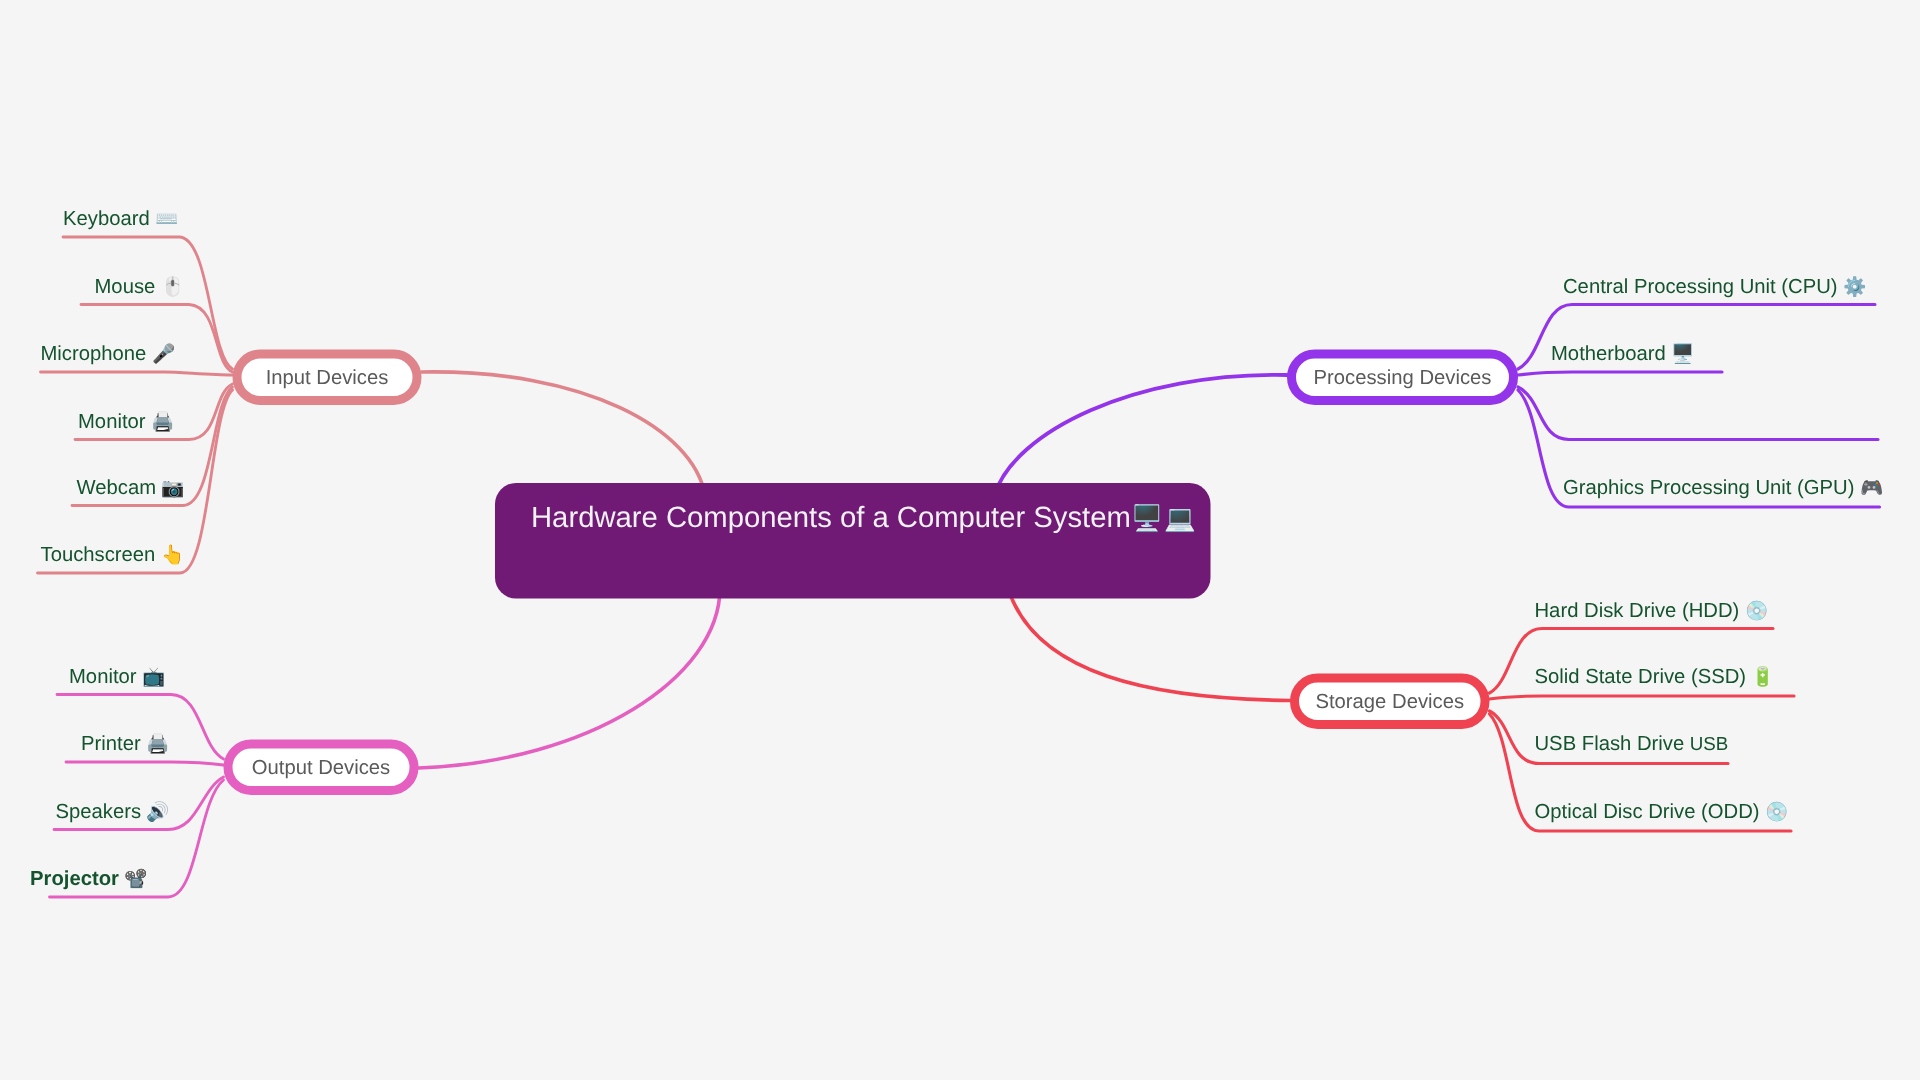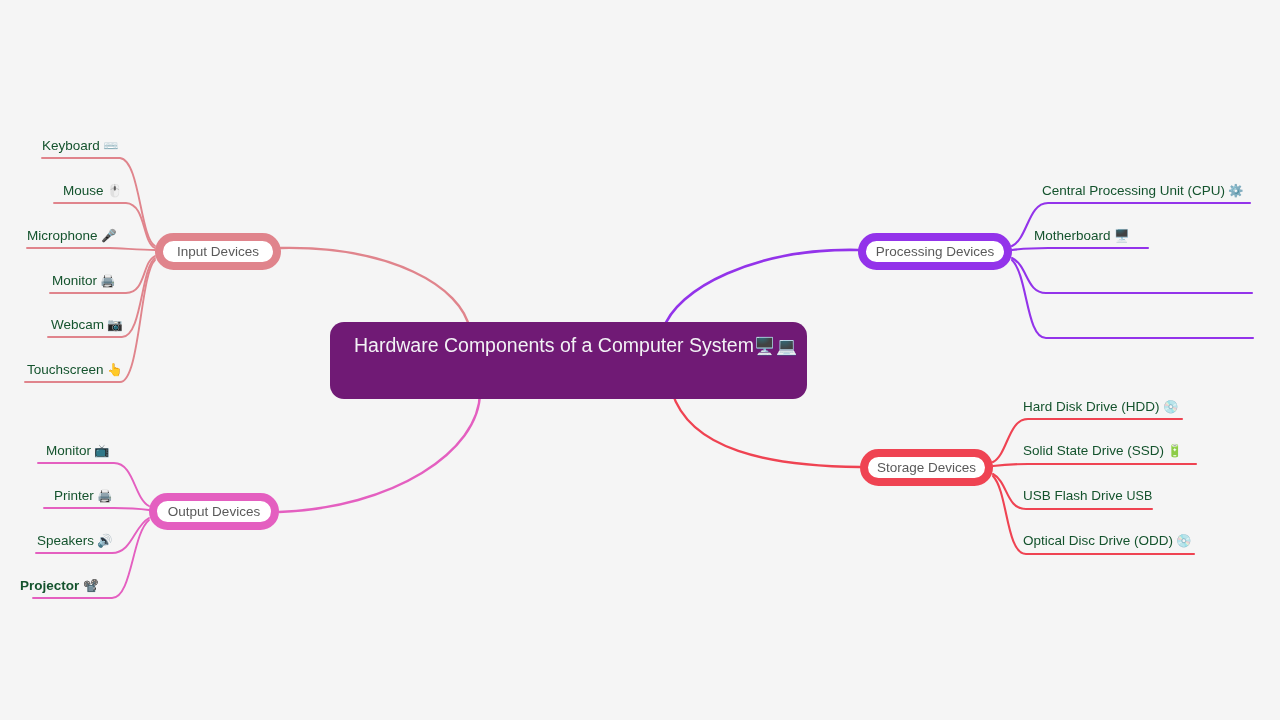--- a/index.html
+++ b/index.html
@@ -60,21 +60,21 @@
     line-height: 14px;
     padding: 1px 5px 2px 5px;
     border-radius: 3px;
     white-space: nowrap;
   }
 
   
   .pill {
     position: absolute;
     background: #ffffff;
-    border: 8px solid #8b5cf6;
+    border: 6px solid #8b5cf6;
     border-radius: 999px;
     color: #5a5a5a;
     font-size: 13.5px;
     line-height: 1;
     display: flex;
     align-items: center;
     justify-content: center;
     white-space: nowrap;
     box-sizing: border-box;
     height: 37px;
@@ -197,20 +197,24 @@
   </div>
 
   <div class="leaf right" style="left:1042px; top:182px;">
     <span>Central Processing Unit (CPU)</span>
     <span class="emo">⚙️</span>
   </div>
   <div class="leaf right" style="left:1034px; top:227px;">
     <span>Motherboard</span>
     <span class="emo">🖥️</span>
   </div>
+  <div class="leaf right" style="left:1042px; top:316px;">
+    <span>Graphics Processing Unit (GPU)</span>
+    <span class="emo">🎮</span>
+  </div>
 
   <div class="leaf right" style="left:1023px; top:398px;">
     <span>Hard Disk Drive (HDD)</span>
     <span class="emo">💿</span>
   </div>
   <div class="leaf right" style="left:1023px; top:442px;">
     <span>Solid State Drive (SSD)</span>
     <span class="emo">🔋</span>
   </div>
   <div class="leaf right" style="left:1023px; top:487px;">

